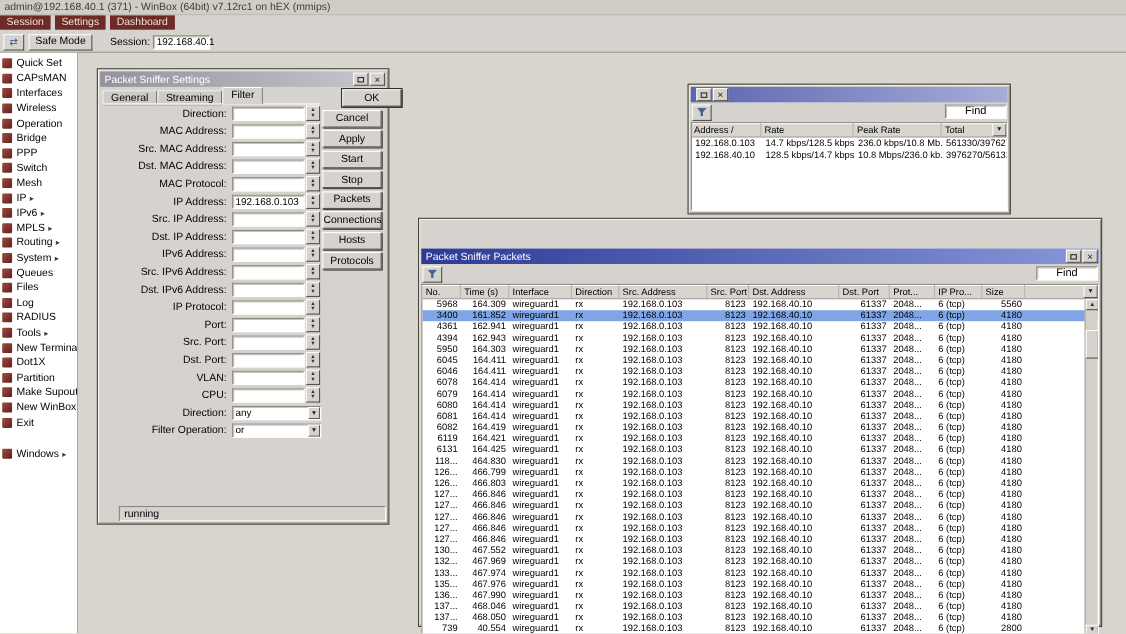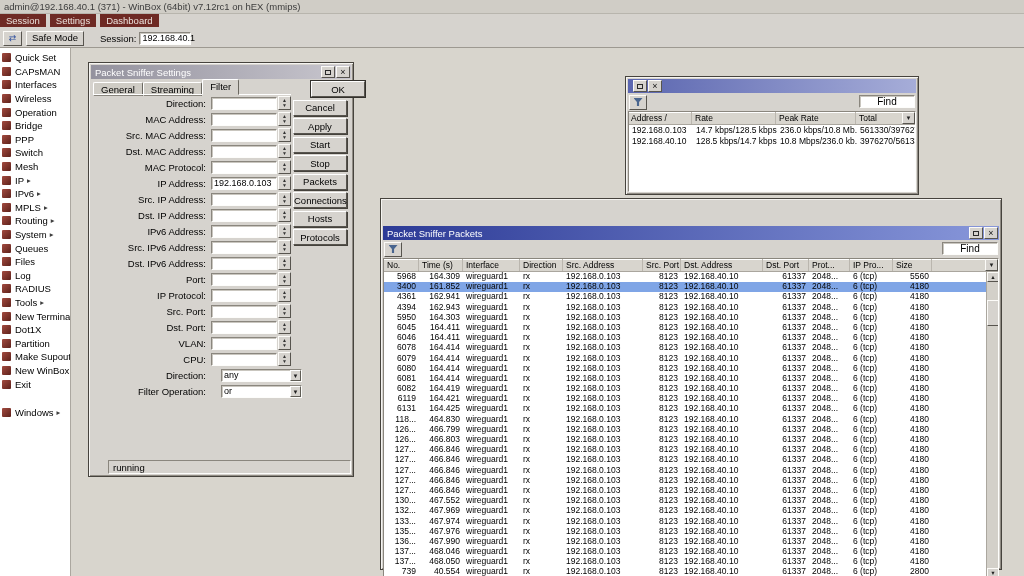--- a/index.html
+++ b/index.html
@@ -49,21 +49,21 @@
   .tabs { position:absolute; top:0; left:2px; height:16px; display:flex; align-items:flex-end; }
   .tab { font-size:9.5px; height:14px; line-height:13px; padding:0 7px; background:#cfccc5; position:relative; top:1px;
          border:1px solid; border-color:#fff #6b6861 #8a867e #fff; border-radius:2px 2px 0 0; cursor:pointer; }
   .tab.active { background:#d6d3ce; height:16px; top:0; border-bottom-color:#d6d3ce; z-index:2; }
   .tabline { position:absolute; top:15px; left:2px; width:198px; border-bottom:1px solid #fff; }
   .fields { position:absolute; top:16px; left:2px; }
   .field-row { display:flex; align-items:center; height:16px; }
   .flabel { width:118px; flex:none; text-align:right; padding-right:5px; font-size:9.5px; white-space:nowrap; }
   .finput { position:relative; width:66px; height:13px; flex:none; font-size:9px; line-height:11px; padding:0 2px;
             white-space:nowrap; overflow:hidden; }
-  .finput.wide { width:81px;margin-left:10px; }
+  .finput.wide { width:81px; }
   .combo-arrow { position:absolute; right:0; top:0; bottom:0; width:11px; background:#d6d3ce;
                  border:1px solid; border-color:#fff #5f5c55 #5f5c55 #fff; font-size:6px; line-height:10px; text-align:center; color:#222; }
   .updown { width:13px; height:14px; margin-left:1px; flex:none; display:flex; flex-direction:column;
             align-items:center; justify-content:center; font-size:5px; line-height:5px; color:#333; }
   .btncol { position:absolute; top:2px; right:4px; width:54px; }
   .wbtn { display:block; width:54px; height:16px; margin-bottom:2.5px; background:#d6d3ce; font-size:9.5px; font-family:inherit;
           border:1px solid; border-color:#fff #57544e #57544e #fff; box-shadow:1px 1px 0 #45423c; cursor:pointer; padding:0; }
   .wbtn.default { outline:1px solid #33312c;margin-left:18px; }
   .sstatus { position:absolute; left:0; right:0; bottom:0; height:14px; font-size:9.5px; line-height:13px; padding-left:4px;
              border:1px solid; border-color:#8a867e #fdfdfb #fdfdfb #8a867e; background:#d6d3ce;margin-left:17px; }
@@ -435,33 +435,33 @@
             <span></span>
             
           </span>
           <span class="updown raised">
             <span>▲</span>
             <span>▼</span>
           </span>
         </div>
 
         <div class="field-row">
+          <span class="flabel">IP Protocol:</span>
+          <span class="finput sunken">
+            <span></span>
+            
+          </span>
+          <span class="updown raised">
+            <span>▲</span>
+            <span>▼</span>
+          </span>
+        </div>
+
+        <div class="field-row">
           <span class="flabel">Port:</span>
-          <span class="finput sunken">
-            <span></span>
-            
-          </span>
-          <span class="updown raised">
-            <span>▲</span>
-            <span>▼</span>
-          </span>
-        </div>
-
-        <div class="field-row">
-          <span class="flabel">IP Protocol:</span>
           <span class="finput sunken">
             <span></span>
             
           </span>
           <span class="updown raised">
             <span>▲</span>
             <span>▼</span>
           </span>
         </div>
 

